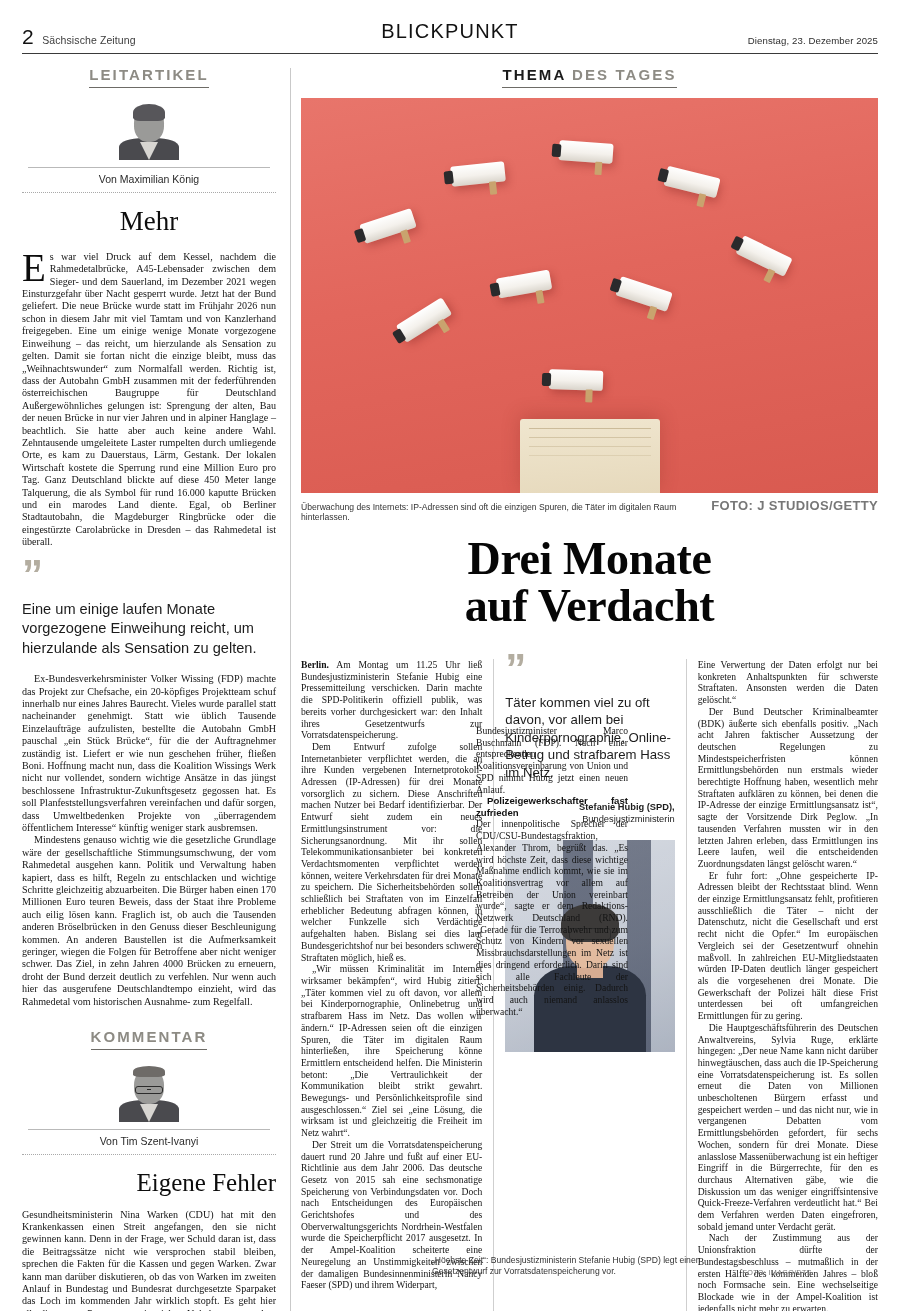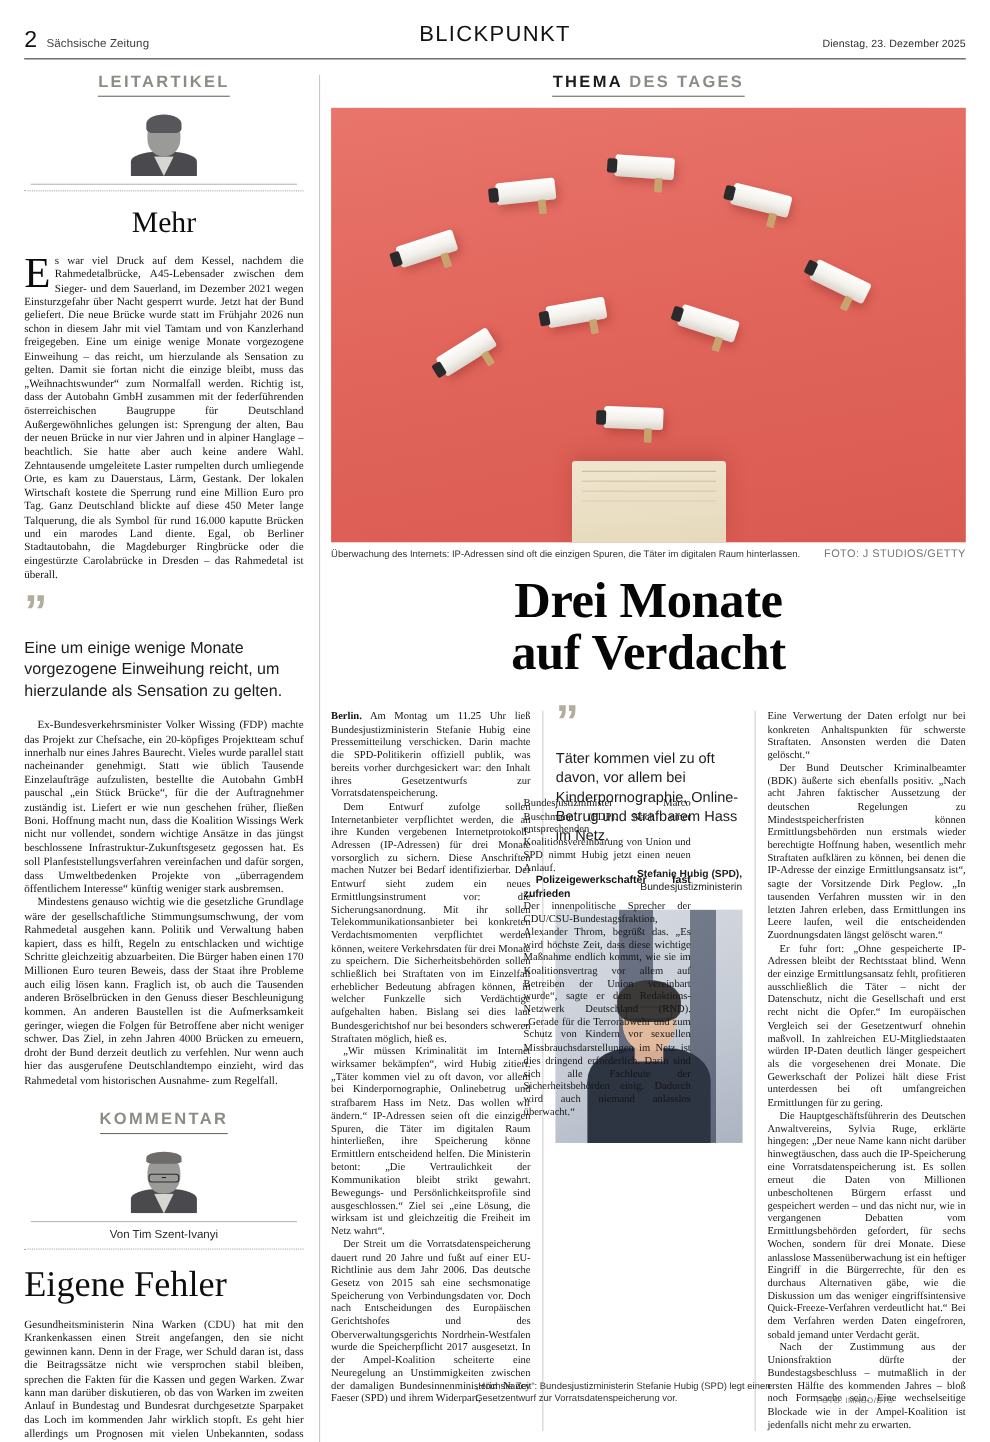--- a/index.html
+++ b/index.html
@@ -100,21 +100,21 @@
   .dotted { border-top: 1.4px dotted #a9a9a9; margin-bottom: 13px; }
 
   
   .lead-headline {
     font-family: "Liberation Serif", serif;
     font-size: 27px; line-height: 1.18; text-align: center;
     font-weight: 400; color: #0d0d0d; margin: 0 0 13px 0;
   }
   .comment-headline {
     font-family: "Liberation Serif", serif;
-    font-size: 33px; line-height: 1.18; text-align: left;
+    font-size: 25px; line-height: 1.18; text-align: right;
     font-weight: 400; color: #0d0d0d; margin: 2px 0 11px 0;
   }
 
   
   .body-text {
     font-family: "Liberation Serif", serif;
     font-size: 10.1px; line-height: 12.4px;
     text-align: justify; color: #141414;
     hyphens: auto; -webkit-hyphens: auto;
   }
@@ -179,21 +179,21 @@
     box-shadow: 0 9px 0 rgba(180,160,120,.45), 0 18px 0 rgba(180,160,120,.35), 0 27px 0 rgba(180,160,120,.25);
   }
   .caption-row {
     display: flex; align-items: baseline; gap: 10px;
     padding: 5px 0 9px 0;
     font-family: "Liberation Sans", sans-serif;
     font-size: 8.6px; color: #333;
   }
   .caption-text { flex: 1 1 auto; }
   .caption-credit {
-    font-size: 10px; color: #777; letter-spacing: .35px; white-space: nowrap;
+    font-size: 13px; color: #777; letter-spacing: .35px; white-space: nowrap; font-weight: bold;
   }
   .feature-headline {
     font-family: "Liberation Serif", serif;
     font-weight: 700; font-size: 46px; line-height: 47px;
     text-align: center; color: #060606; margin: 4px 0 0 0;
     letter-spacing: -0.4px;
   }
   .feature-standfirst {
     font-family: "Liberation Sans", sans-serif;
     font-size: 14.7px; line-height: 19.4px; text-align: center;
@@ -292,33 +292,34 @@
 
         <div class="portrait-block">
           <div class="portrait">
             <div class="pf-body"></div>
             <div class="pf-shirt"></div>
             <div class="pf-head"></div>
             <div class="pf-hair"></div>
           </div>
         </div>
         <div class="byline-rule"></div>
+        <div class="byline">Von Maximilian König</div>
         <div class="dotted"></div>
 
         <h1 class="lead-headline">
           <span>Mehr</span><br>
         </h1>
 
         <div class="body-text">
           <p class="dropcap-para"><span class="dropcap">E</span><span>s war viel Druck auf dem Kessel, nachdem die Rahmedetalbrücke, A45-Lebensader zwischen dem Sieger- und dem Sauerland, im Dezember 2021 wegen Einsturzgefahr über Nacht gesperrt wurde. Jetzt hat der Bund geliefert. Die neue Brücke wurde statt im Frühjahr 2026 nun schon in diesem Jahr mit viel Tamtam und von Kanzlerhand freigegeben. Eine um einige wenige Monate vorgezogene Einweihung – das reicht, um hierzulande als Sensation zu gelten. Damit sie fortan nicht die einzige bleibt, muss das „Weihnachtswunder“ zum Normalfall werden. Richtig ist, dass der Autobahn GmbH zusammen mit der federführenden österreichischen Baugruppe für Deutschland Außergewöhnliches gelungen ist: Sprengung der alten, Bau der neuen Brücke in nur vier Jahren und in alpiner Hanglage – beachtlich. Sie hatte aber auch keine andere Wahl. Zehntausende umgeleitete Laster rumpelten durch umliegende Orte, es kam zu Dauerstaus, Lärm, Gestank. Der lokalen Wirtschaft kostete die Sperrung rund eine Million Euro pro Tag. Ganz Deutschland blickte auf diese 450 Meter lange Talquerung, die als Symbol für rund 16.000 kaputte Brücken und ein marodes Land diente. Egal, ob Berliner Stadtautobahn, die Magdeburger Ringbrücke oder die eingestürzte Carolabrücke in Dresden – das Rahmedetal ist überall.</span></p>
         </div>
 
         <div class="pullquote">
           <div class="pq-mark">”</div>
-          <div class="pq-text">Eine um einige wenige Monate vorgezogene Einweihung reicht, um hierzulande als Sensation zu gelten.</div>
+          <div class="pq-text">Eine um einige laufen Monate vorgezogene Einweihung reicht, um hierzulande als Sensation zu gelten.</div>
         </div>
 
         <div class="body-text">
           <p>Ex-Bundesverkehrsminister Volker Wissing (FDP) machte das Projekt zur Chefsache, ein 20-köpfiges Projektteam schuf innerhalb nur eines Jahres Baurecht. Vieles wurde parallel statt nacheinander genehmigt. Statt wie üblich Tausende Einzelaufträge aufzulisten, bestellte die Autobahn GmbH pauschal „ein Stück Brücke“, für die der Auftragnehmer zuständig ist. Liefert er wie nun geschehen früher, fließen Boni. Hoffnung macht nun, dass die Koalition Wissings Werk nicht nur vollendet, sondern wichtige Ansätze in das jüngst beschlossene Infrastruktur-Zukunftsgesetz gegossen hat. Es soll Planfeststellungsverfahren vereinfachen und dafür sorgen, dass Umweltbedenken Projekte von „überragendem öffentlichem Interesse“ künftig weniger stark ausbremsen.</p>
           <p>Mindestens genauso wichtig wie die gesetzliche Grundlage wäre der gesellschaftliche Stimmungsumschwung, der vom Rahmedetal ausgehen kann. Politik und Verwaltung haben kapiert, dass es hilft, Regeln zu entschlacken und wichtige Schritte gleichzeitig abzuarbeiten. Die Bürger haben einen 170 Millionen Euro teuren Beweis, dass der Staat ihre Probleme auch eilig lösen kann. Fraglich ist, ob auch die Tausenden anderen Bröselbrücken in den Genuss dieser Beschleunigung kommen. An anderen Baustellen ist die Aufmerksamkeit geringer, wiegen die Folgen für Betroffene aber nicht weniger schwer. Das Ziel, in zehn Jahren 4000 Brücken zu erneuern, droht der Bund derzeit deutlich zu verfehlen. Nur wenn auch hier das ausgerufene Deutschlandtempo einzieht, wird das Rahmedetal vom historischen Ausnahme- zum Regelfall.</p>
         </div>
       </div>
 
       <div style="margin-top:20px;">
         <div class="kicker-wrap">

